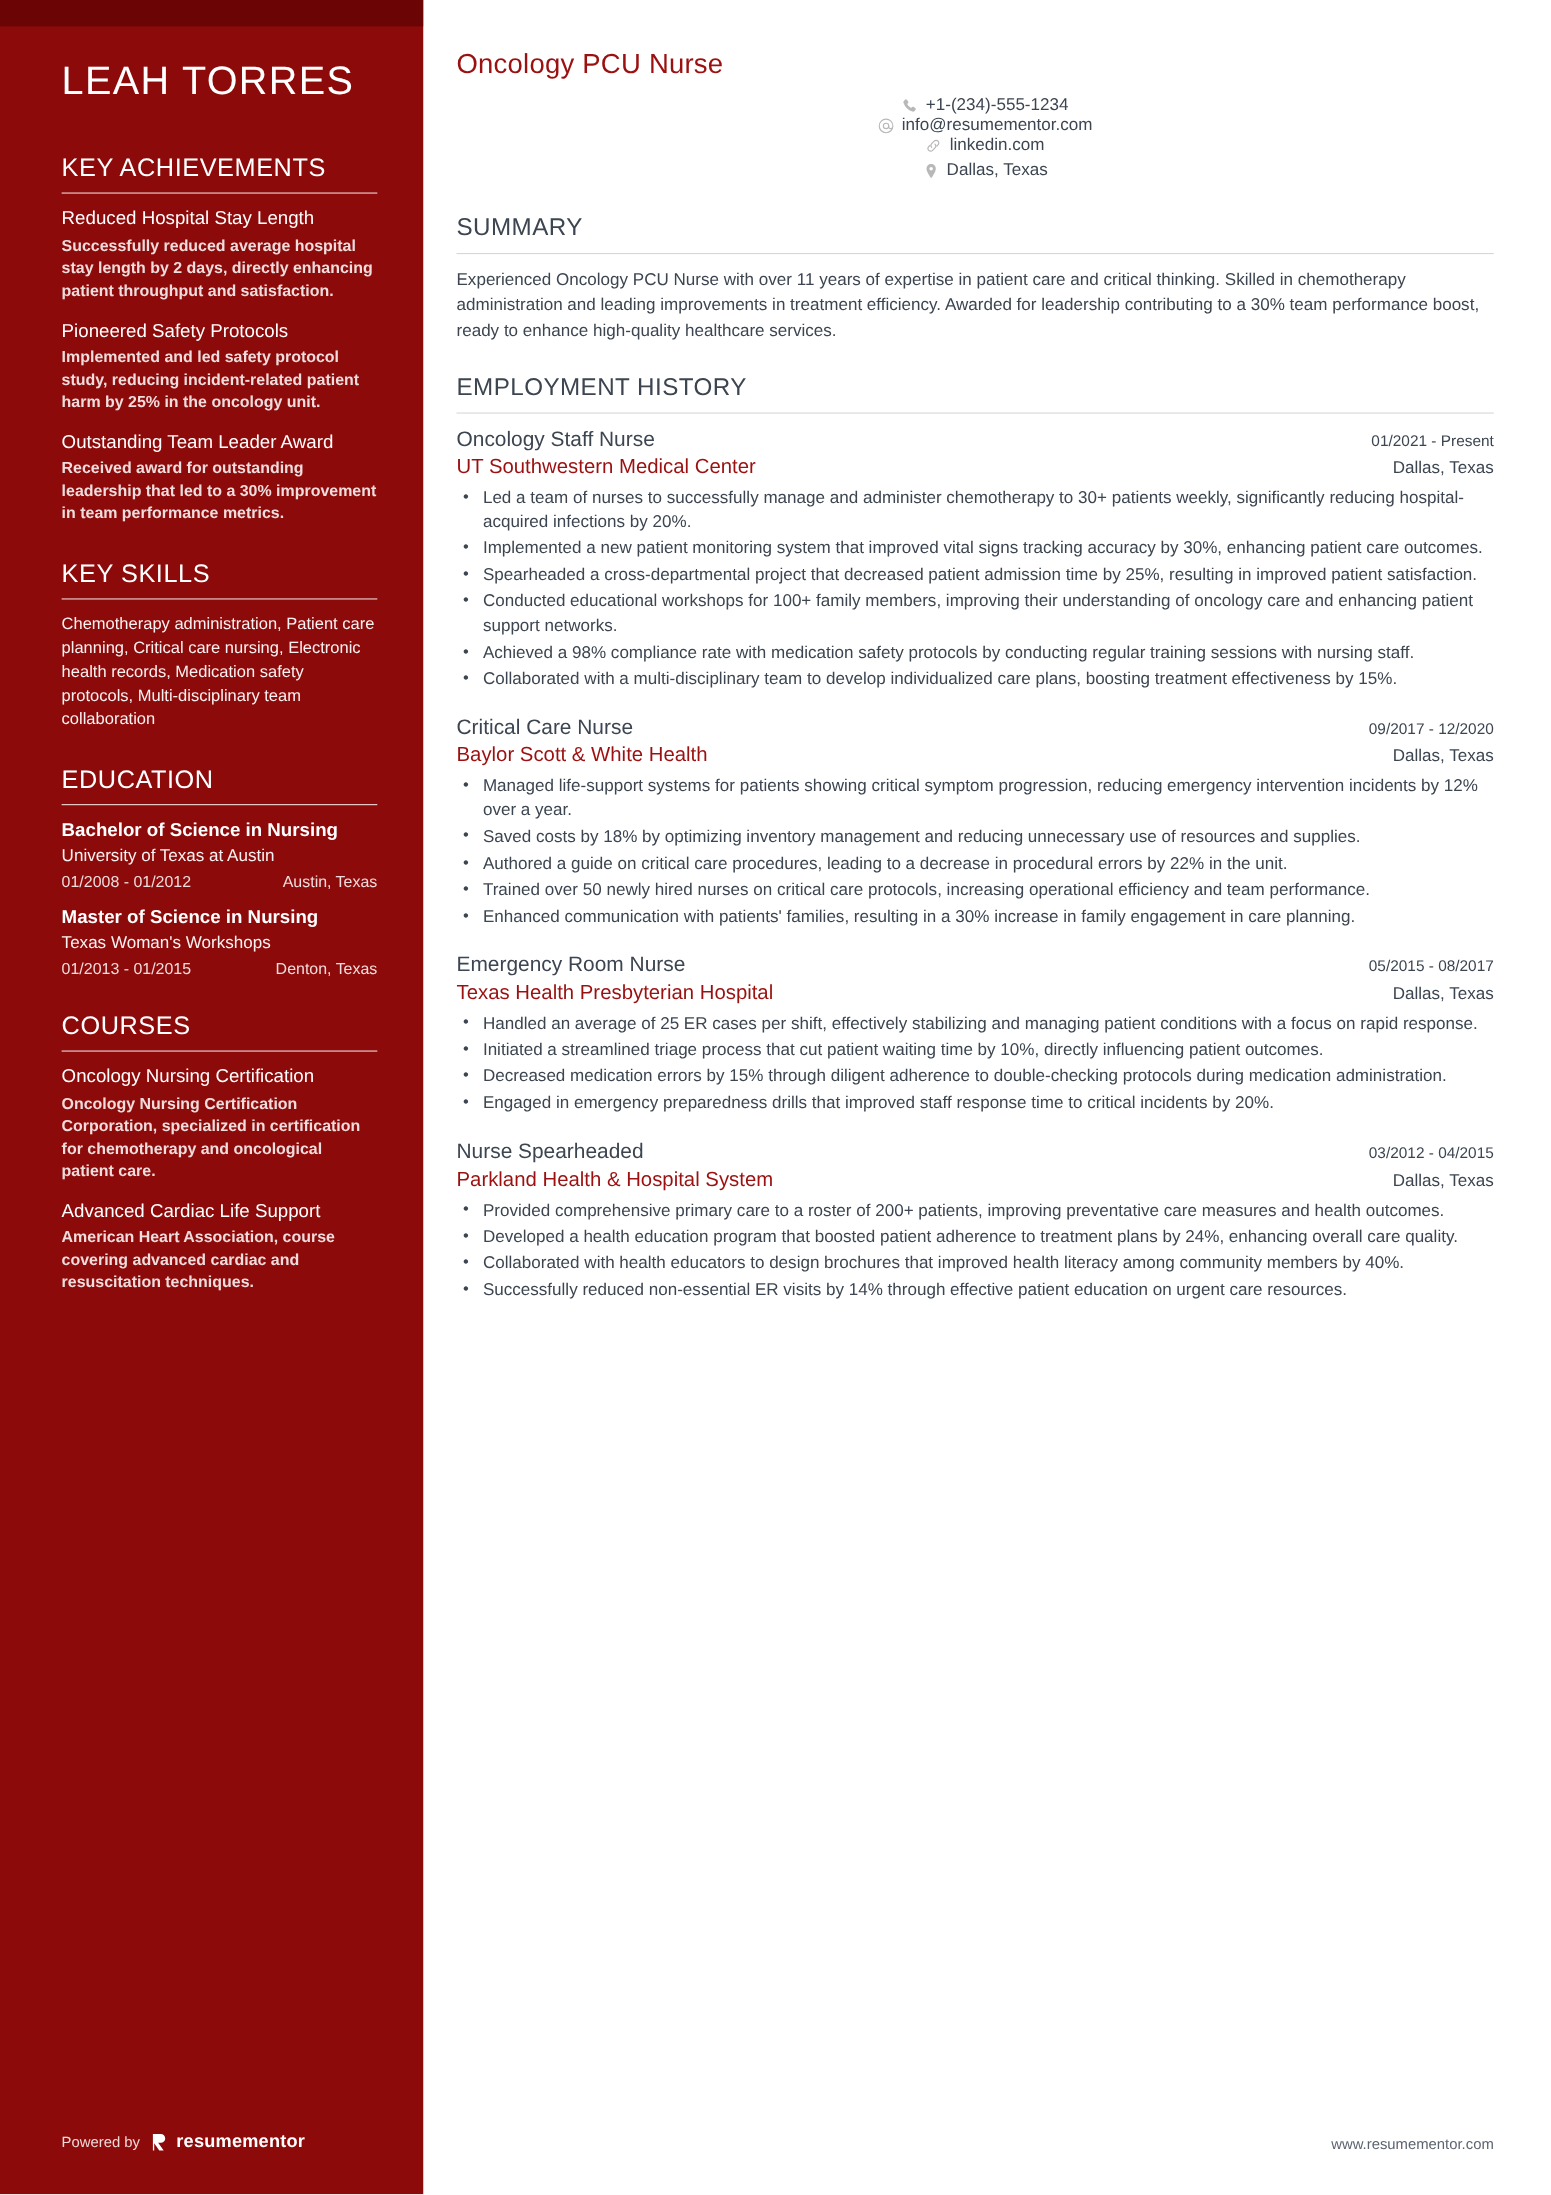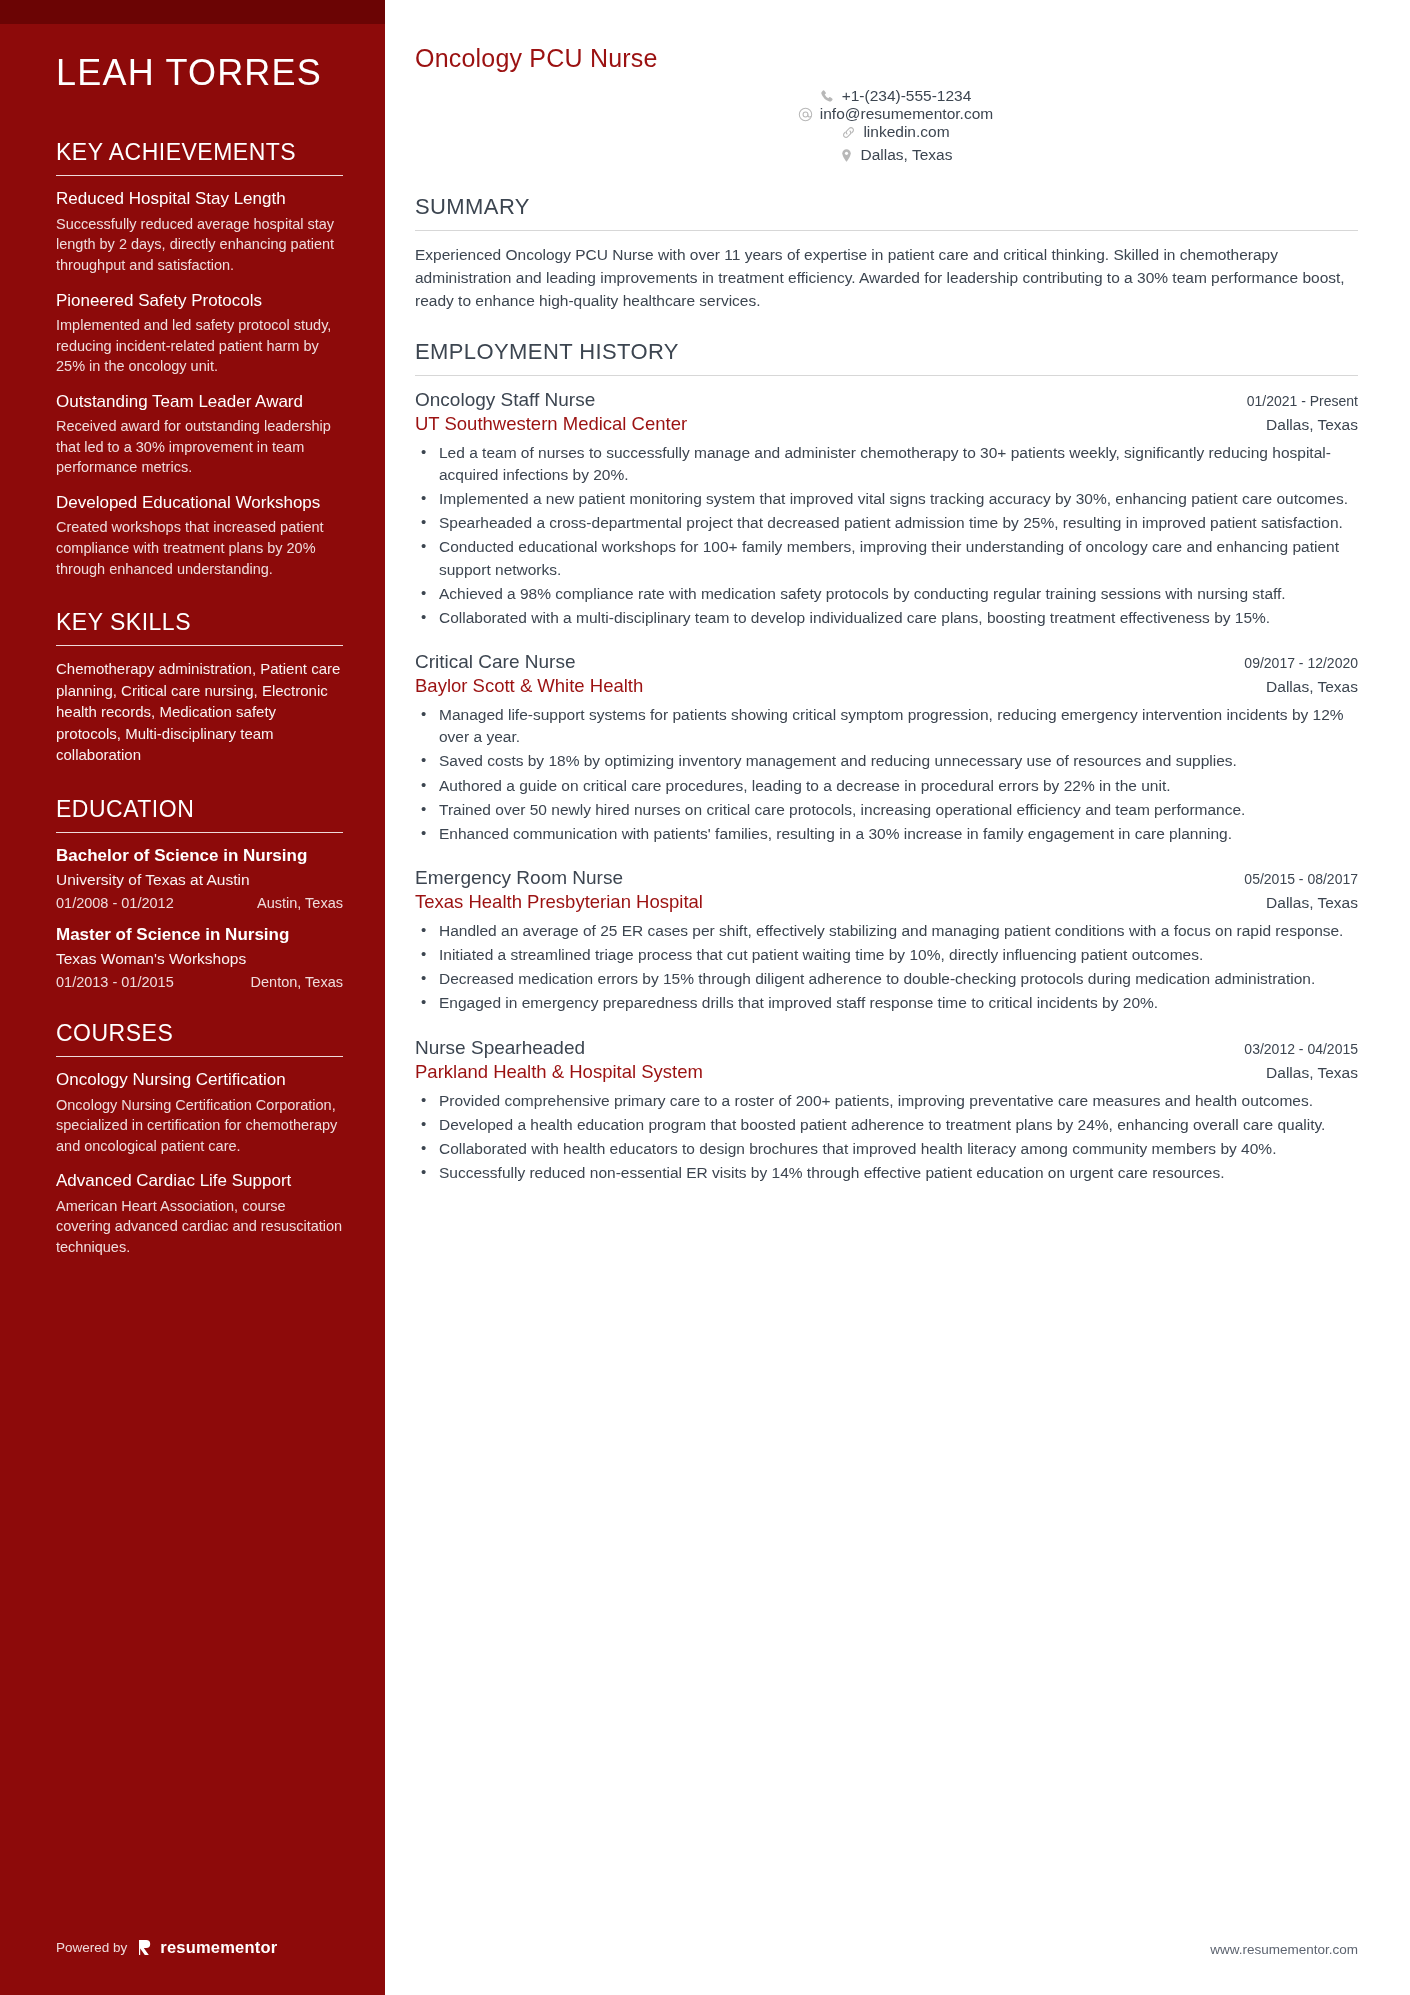--- a/index.html
+++ b/index.html
@@ -63,20 +63,21 @@
     font-size: 17px;
     font-weight: 400;
     color: #ffffff;
     line-height: 1.32;
     margin-bottom: 3px;
   }
   .side-item-desc {
     font-size: 14.5px;
     line-height: 1.42;
     color: rgba(255,255,255,0.86);
+    font-weight: bold;
   }
   .skills-text {
     font-size: 15px;
     line-height: 1.44;
     color: rgba(255,255,255,0.95);
     margin-bottom: 4px;
   }
 
   .edu-item { margin-bottom: 13px; }
   .edu-degree {
@@ -258,24 +259,20 @@
         <div class="side-item-title">Reduced Hospital Stay Length</div>
         <div class="side-item-desc">Successfully reduced average hospital stay length by 2 days, directly enhancing patient throughput and satisfaction.</div>
       </div>
       <div class="side-item">
         <div class="side-item-title">Pioneered Safety Protocols</div>
         <div class="side-item-desc">Implemented and led safety protocol study, reducing incident-related patient harm by 25% in the oncology unit.</div>
       </div>
       <div class="side-item">
         <div class="side-item-title">Outstanding Team Leader Award</div>
         <div class="side-item-desc">Received award for outstanding leadership that led to a 30% improvement in team performance metrics.</div>
-      </div>
-      <div class="side-item">
-        <div class="side-item-title">Developed Educational Workshops</div>
-        <div class="side-item-desc">Created workshops that increased patient compliance with treatment plans by 20% through enhanced understanding.</div>
       </div>
     </section>
 
     <section class="side-section">
       <div class="side-heading">KEY SKILLS</div>
       <div class="side-rule"></div>
       <div class="skills-text">Chemotherapy administration, Patient care planning, Critical care nursing, Electronic health records, Medication safety protocols, Multi-disciplinary team collaboration</div>
     </section>
 
     <section class="side-section">

